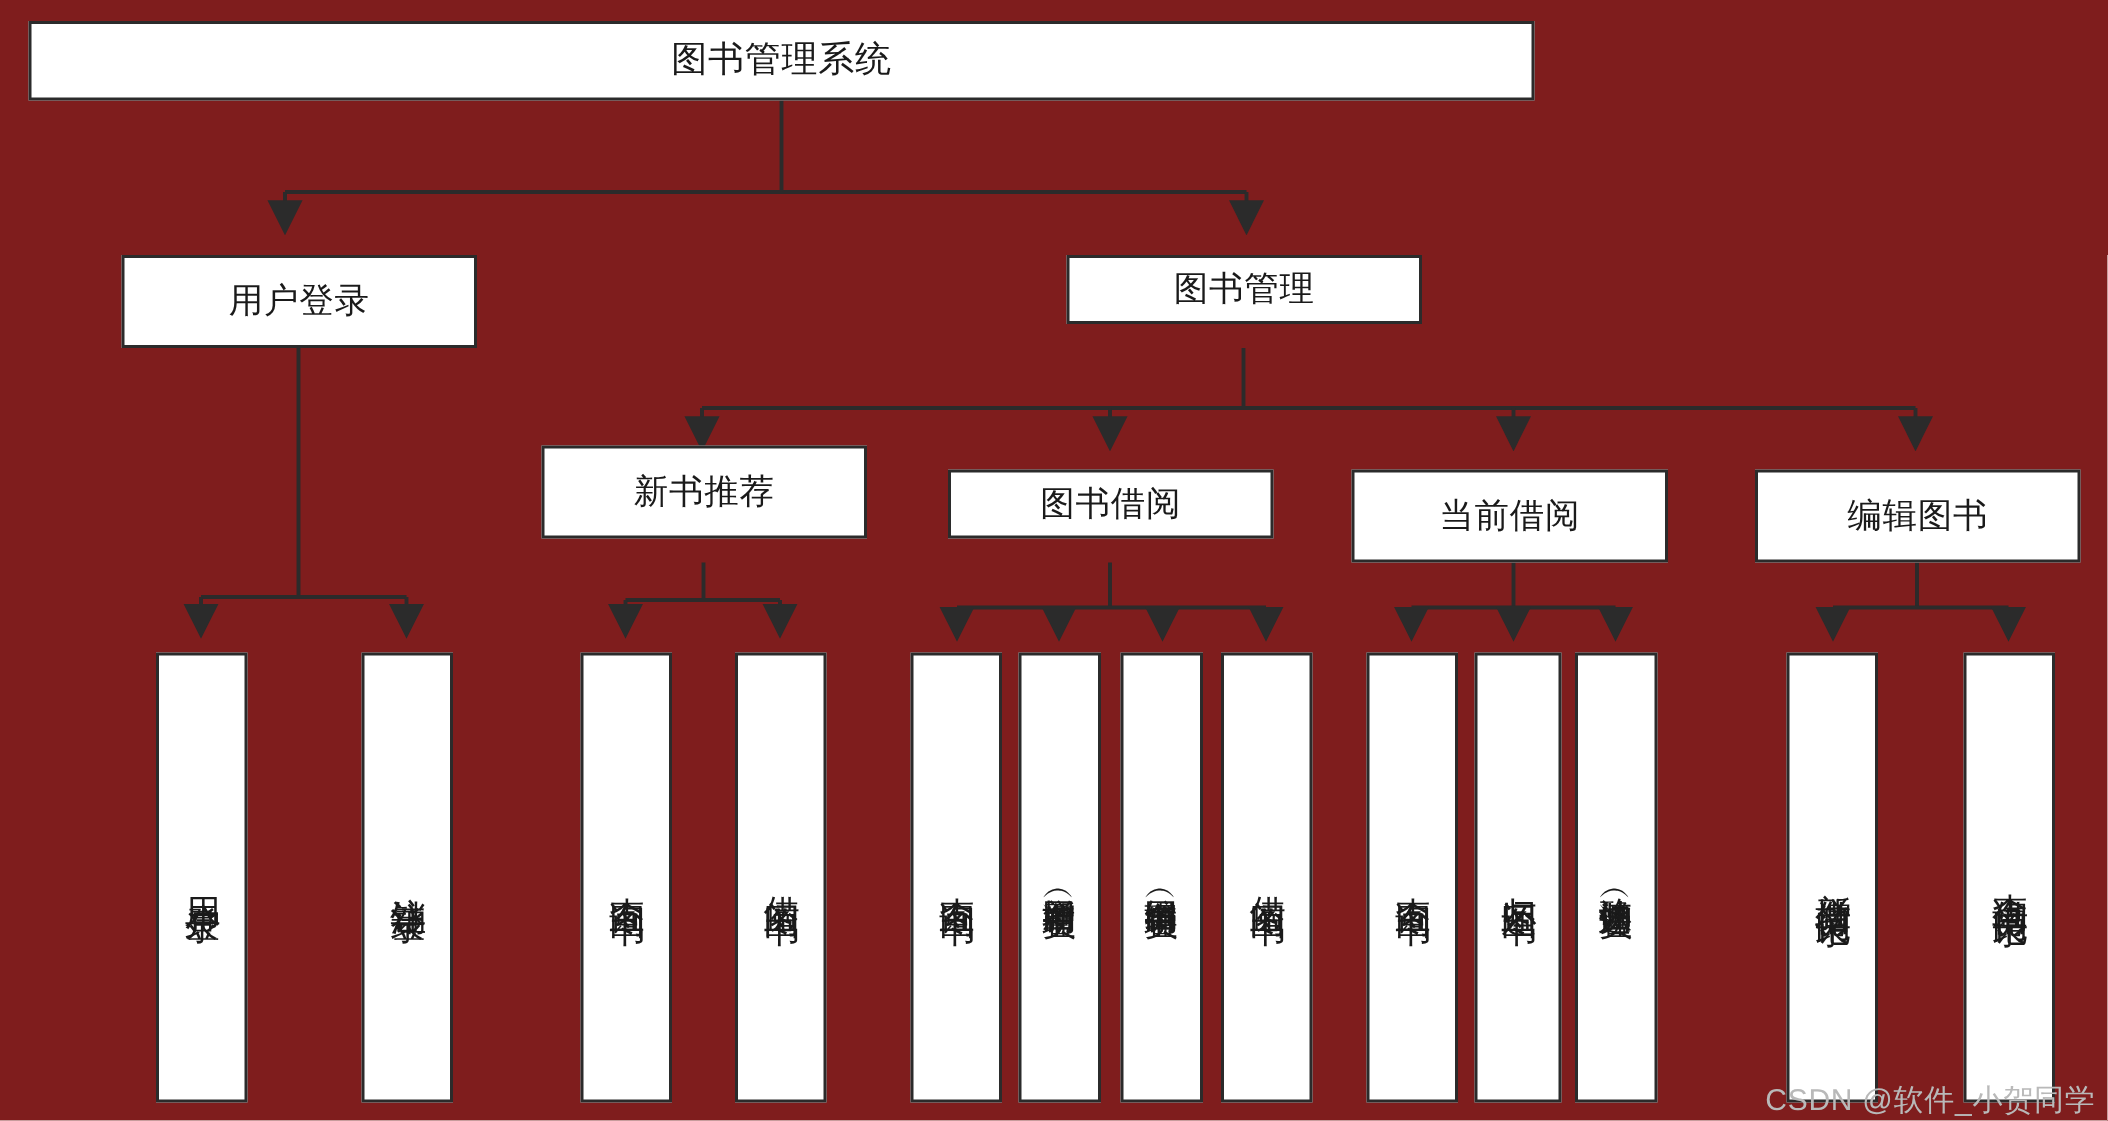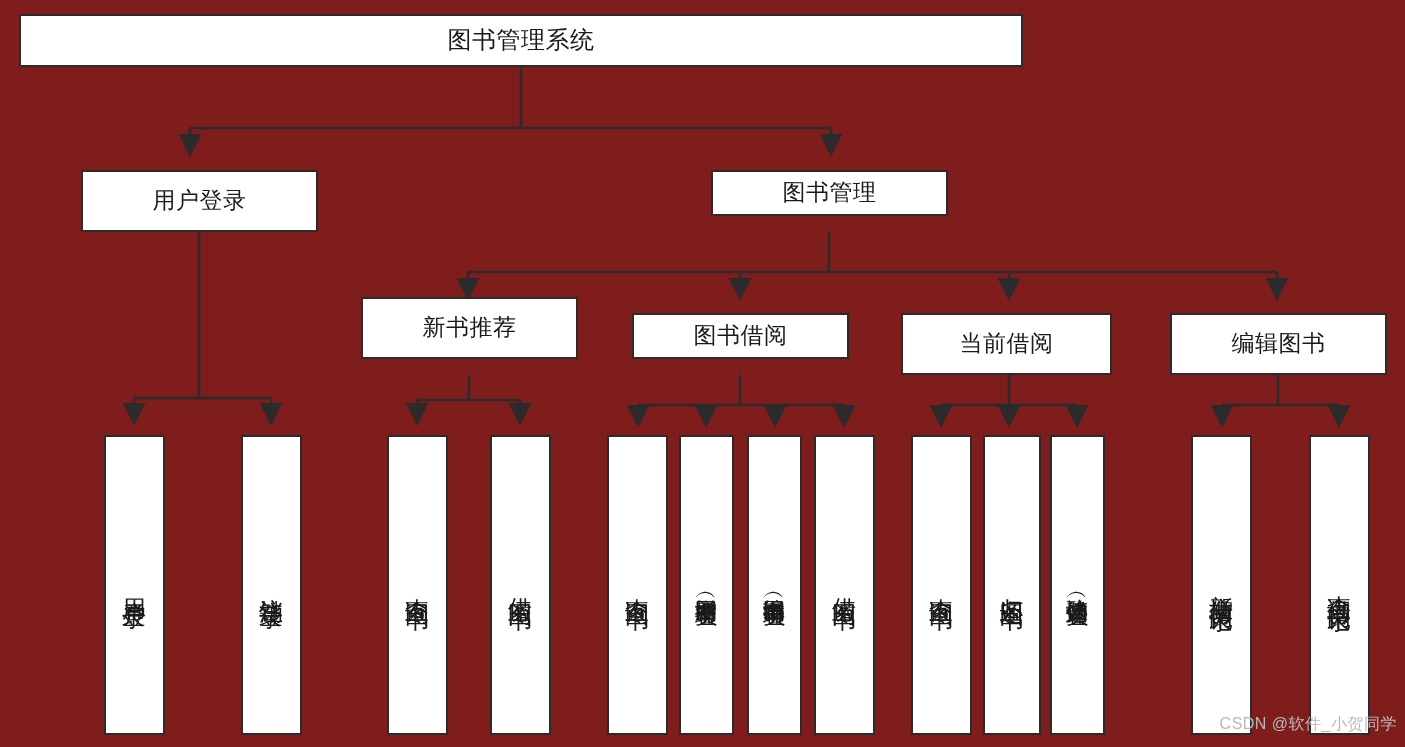--- a/index.html
+++ b/index.html
@@ -64,22 +64,22 @@
     letter-spacing: 3px;
     max-height: 284px;
   }
   .node.vert.narrow .lbl {
     font-size: 22px;
     letter-spacing: 1px;
   }
   .watermark {
     position: absolute;
     right: 8px;
-    bottom: 12px;
-    font-size: 16px;
+    bottom: 0;
+    font-size: 20px;
     color: #b9b9b9;
     z-index: 5;
     white-space: nowrap;
     letter-spacing: 0.5px;
   }
 </style>
 </head>
 <body>
 
 <div id="canvas">

